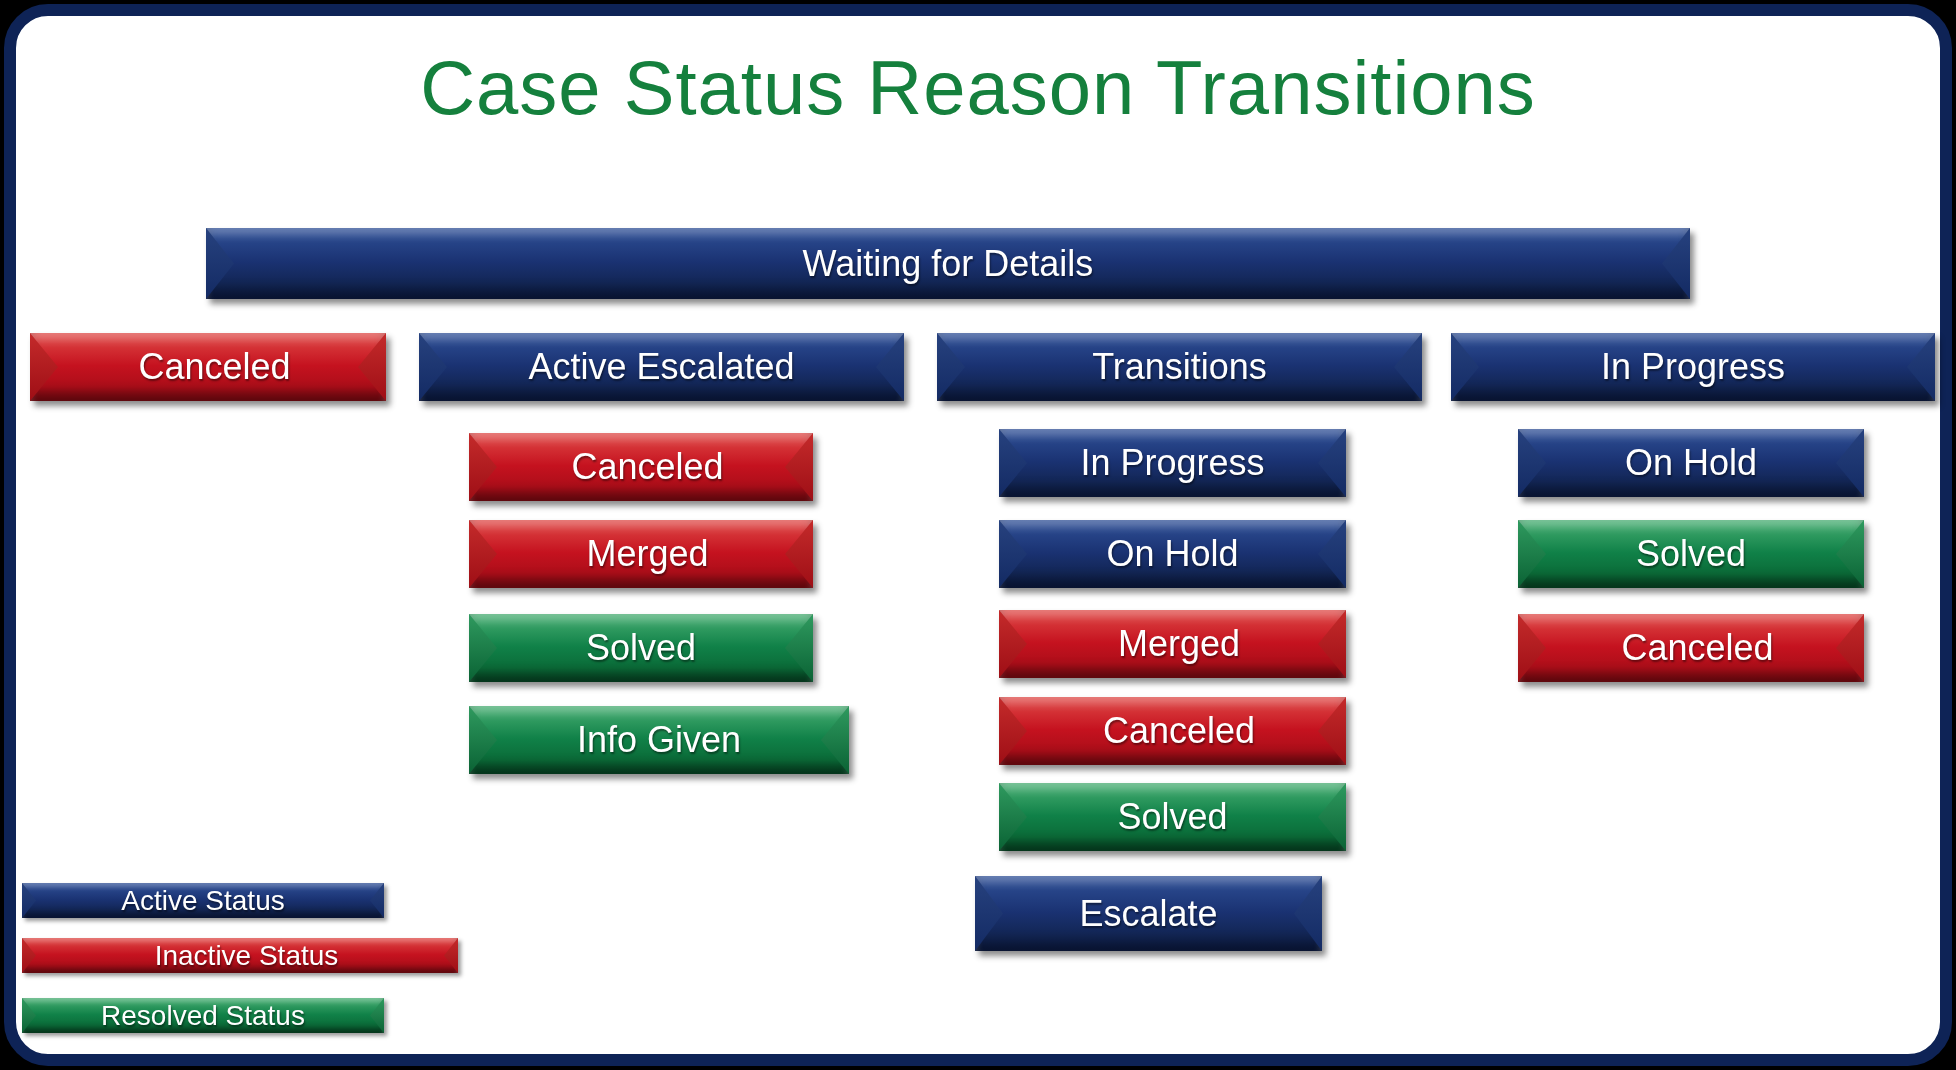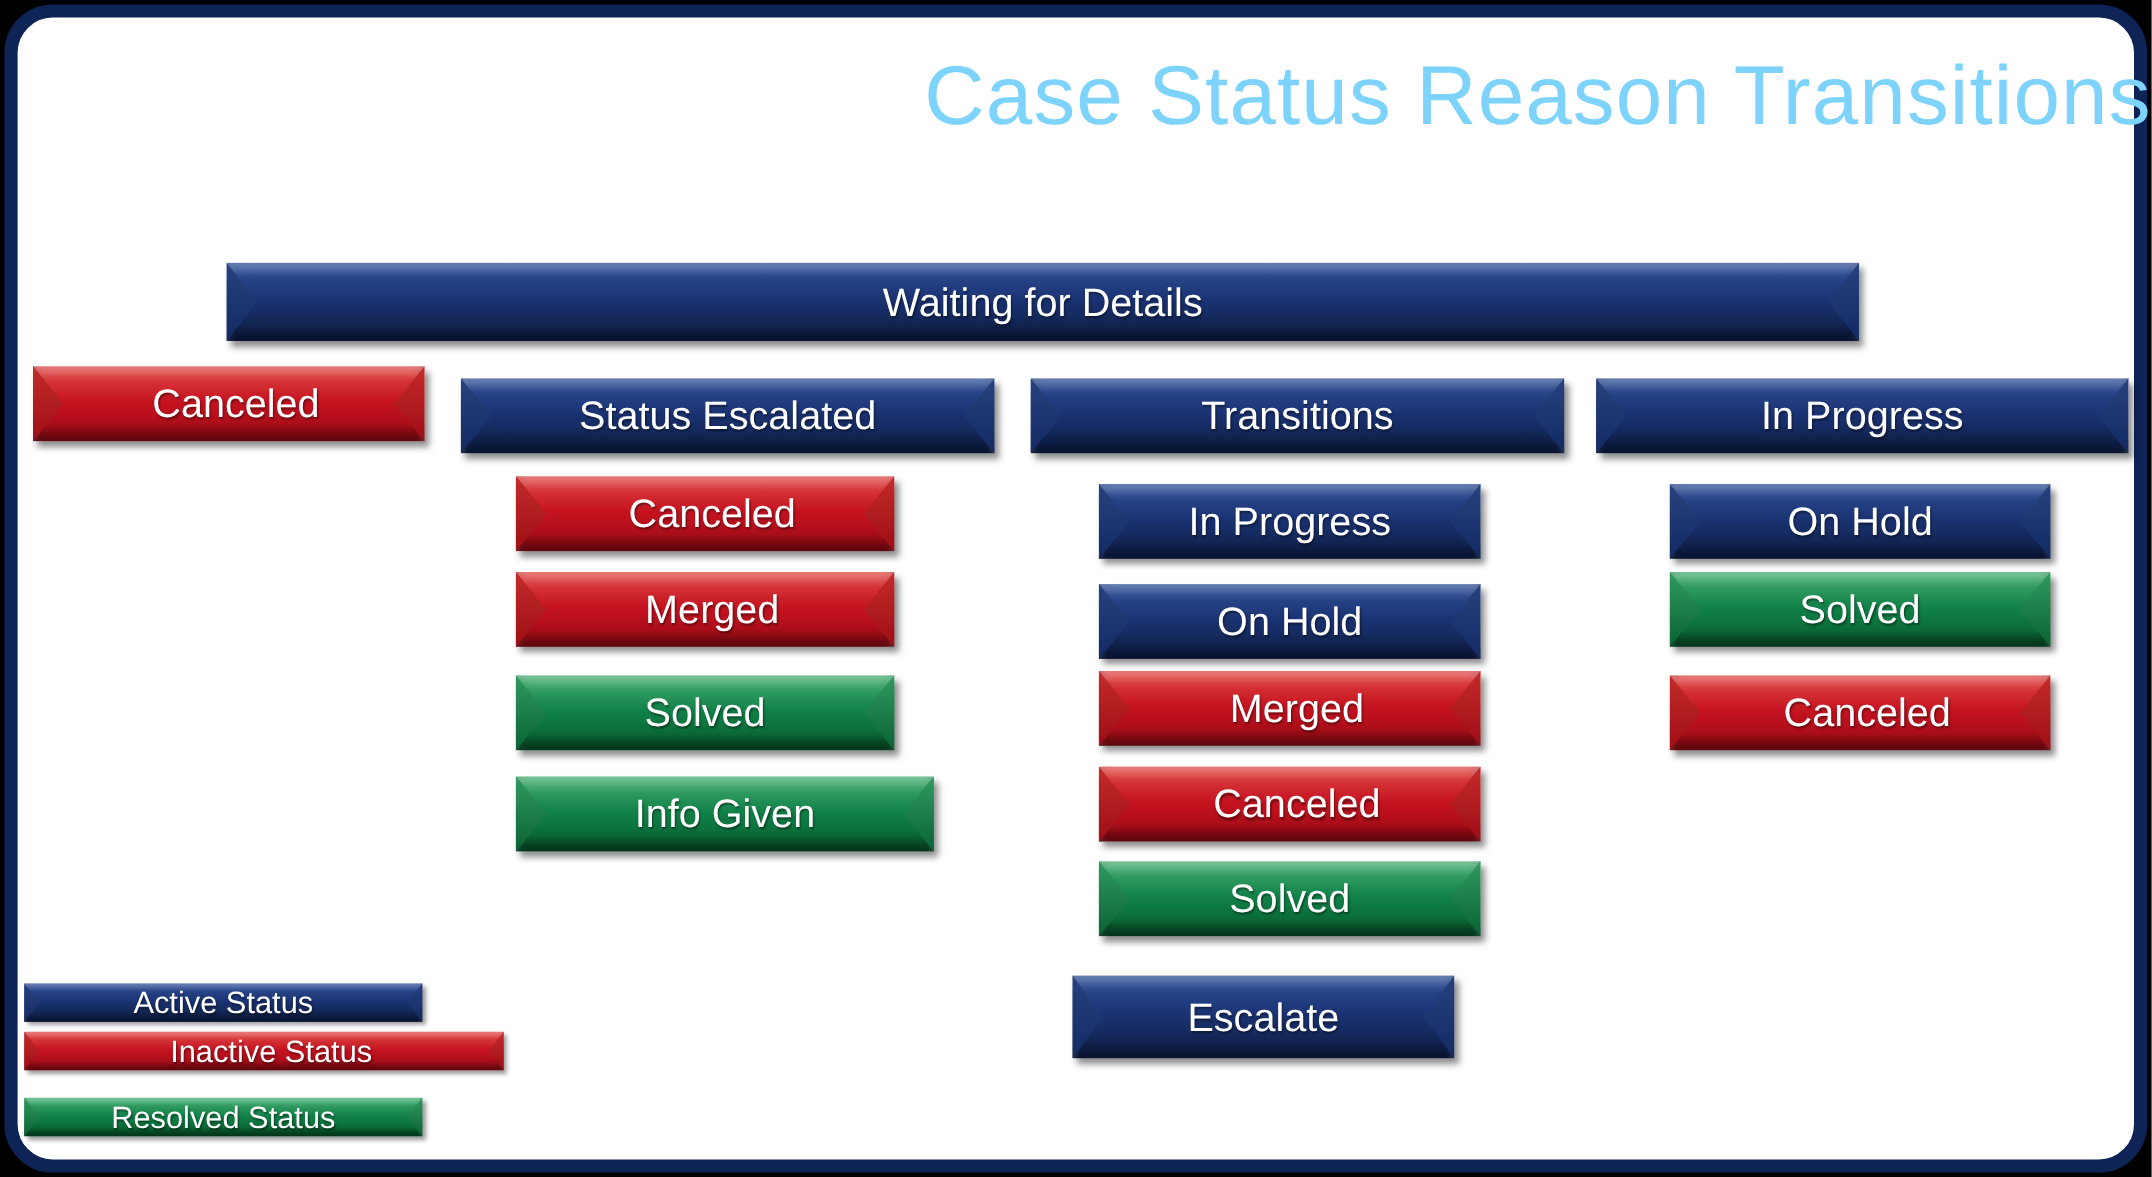--- a/index.html
+++ b/index.html
@@ -10,44 +10,43 @@
   }
   .frame{
     position:absolute;left:4px;top:4px;right:4px;bottom:4px;
     box-sizing:border-box;
     border:12px solid #0E2356;
     border-radius:44px;
     background:#fff;
   }
   .title{
     position:absolute;left:0;top:44px;width:100%;
-    margin:0;text-align:right;
+    margin:0;text-align:center;
     font-size:76px;font-weight:300;letter-spacing:1px;
-    color:#7dd3fc;
+    color:#15803d;
   }
   .bar{
     position:absolute;box-sizing:border-box;
     display:flex;align-items:center;justify-content:center;
     color:#fff;font-size:36px;
     box-shadow:inset 0 7px 9px rgba(255,255,255,.28),
                inset 0 -9px 11px rgba(0,0,0,.38),
                4px 5px 6px rgba(0,0,0,.45);
     --fw:28px;
   }
   .bar::before,.bar::after{
     content:"";position:absolute;top:0;bottom:0;width:var(--fw);
   }
   .bar::before{left:0;clip-path:polygon(0 0,100% 50%,0 100%);
     background:linear-gradient(180deg,var(--facet-l),var(--facet-d));}
   .bar::after{right:0;clip-path:polygon(100% 0,0 50%,100% 100%);
     background:linear-gradient(180deg,var(--facet-l),var(--facet-d));}
   .lbl{position:relative;z-index:1;text-shadow:1px 2px 2px rgba(0,0,0,.45);}
   .blue{
     background:linear-gradient(180deg,#2F5097 0%,#1A3272 48%,#122553 80%,#0D1E4C 100%);
-    margin-top:11px;
     --facet-l:#27427F;--facet-d:#132A63;
   }
   .red{
     background:linear-gradient(180deg,#E04A47 0%,#C5121F 48%,#AC0E19 80%,#930B14 100%);
     padding-left:13px;
     --facet-l:#C42B2B;--facet-d:#9E0E15;
   }
   .green{
     background:linear-gradient(180deg,#47AE72 0%,#108148 48%,#0B6B38 80%,#07522A 100%);
     text-align:right;
@@ -68,21 +67,21 @@
 <h1 class="title">Case Status Reason Transitions</h1>
 
 <div class="bar blue" style="left:206px;top:228px;width:1484px;height:71px">
   <span class="lbl">Waiting for Details</span>
 </div>
 
 <div class="bar red" style="left:30px;top:333px;width:356px;height:68px">
   <span class="lbl">Canceled</span>
 </div>
 <div class="bar blue" style="left:419px;top:333px;width:485px;height:68px">
-  <span class="lbl">Status Escalated</span>
+  <span class="lbl">Active Escalated</span>
 </div>
 <div class="bar blue" style="left:937px;top:333px;width:485px;height:68px">
   <span class="lbl">Transitions</span>
 </div>
 <div class="bar blue" style="left:1451px;top:333px;width:484px;height:68px">
   <span class="lbl">In Progress</span>
 </div>
 
 <div class="bar red" style="left:469px;top:433px;width:344px;height:68px">
   <span class="lbl">Canceled</span>

